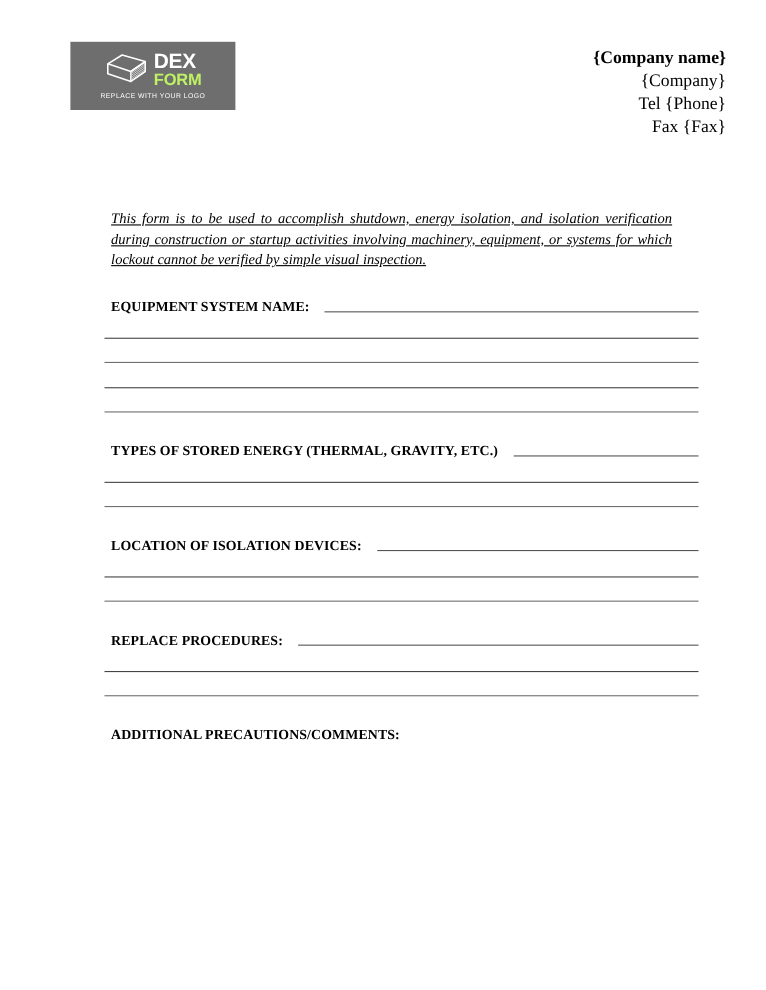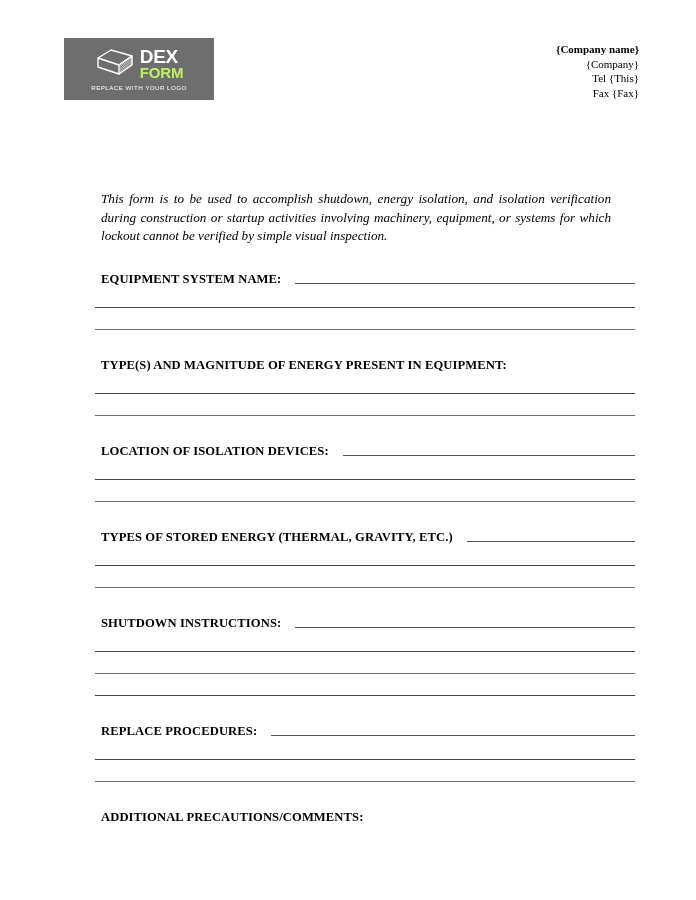--- a/index.html
+++ b/index.html
@@ -79,24 +79,24 @@
     font-family: "Liberation Sans", "DejaVu Sans", sans-serif;
     font-size: 6.2px;
     color: #ffffff;
     letter-spacing: 0.45px;
     margin-top: 4px;
     white-space: nowrap;
   }
 
   .company-block {
     position: absolute;
-    right: 57px;
+    right: 36px;
     top: 4px;
     text-align: right;
-    font-size: 11px;
+    font-size: 16px;
     line-height: 1.32;
   }
   .company-name {
     font-weight: bold;
   }
 
   
   .doc-title {
     position: absolute;
     top: 152px;
@@ -115,20 +115,21 @@
   
   .intro {
     position: absolute;
     top: 190px;
     left: 101px;
     width: 510px;
     font-style: italic;
     font-size: 13.2px;
     line-height: 1.42;
     text-align: justify;
+    text-decoration: underline;
   }
 
   
   .form-body {
     position: absolute;
     top: 266px;
     left: 0;
     right: 0;
   }
 
@@ -198,73 +199,60 @@
           <div class="logo-dex">DEX</div>
           <div class="logo-form">FORM</div>
         </div>
       </div>
       <div class="logo-tagline">REPLACE WITH YOUR LOGO</div>
     </div>
 
     <div class="company-block">
       <div class="company-name">{Company name}</div>
       <div>{Company}</div>
-      <div>Tel {This}</div>
+      <div>Tel {Phone}</div>
       <div>Fax {Fax}</div>
     </div>
 
   </div>
 
 
   <div class="intro">This form is to be used to accomplish shutdown, energy isolation, and isolation verification during construction or startup activities involving machinery, equipment, or systems for which lockout cannot be verified by simple visual inspection.</div>
 
   <div class="form-body">
       <div class="section">
         <div class="label-row">
           <div class="field-label">EQUIPMENT SYSTEM NAME:</div>
           <div class="inline-rule"></div>
         </div>
         <div class="rule" style="margin-top: 21px;"></div>
         <div class="rule light" style="margin-top: 21px;"></div>
       </div>
       <div class="section" style="margin-top: 22px;">
-        <div class="label-row">
-          <div class="field-label">TYPE(S) AND MAGNITUDE OF ENERGY PRESENT IN EQUIPMENT:</div>
-          <div class="inline-rule none"></div>
+        <div class="rule" style="margin-top: 21px;"></div>
+        <div class="rule light" style="margin-top: 21px;"></div>
+      </div>
+      <div class="section" style="margin-top: 22px;">
+        <div class="label-row">
+          <div class="field-label">TYPES OF STORED ENERGY (THERMAL, GRAVITY, ETC.)</div>
+          <div class="inline-rule"></div>
         </div>
         <div class="rule" style="margin-top: 21px;"></div>
         <div class="rule light" style="margin-top: 21px;"></div>
       </div>
       <div class="section" style="margin-top: 22px;">
         <div class="label-row">
           <div class="field-label">LOCATION OF ISOLATION DEVICES:</div>
           <div class="inline-rule"></div>
         </div>
         <div class="rule" style="margin-top: 21px;"></div>
         <div class="rule light" style="margin-top: 21px;"></div>
       </div>
       <div class="section" style="margin-top: 22px;">
         <div class="label-row">
-          <div class="field-label">TYPES OF STORED ENERGY (THERMAL, GRAVITY, ETC.)</div>
-          <div class="inline-rule"></div>
-        </div>
-        <div class="rule" style="margin-top: 21px;"></div>
-        <div class="rule light" style="margin-top: 21px;"></div>
-      </div>
-      <div class="section" style="margin-top: 22px;">
-        <div class="label-row">
-          <div class="field-label">SHUTDOWN INSTRUCTIONS:</div>
-          <div class="inline-rule"></div>
-        </div>
-        <div class="rule" style="margin-top: 21px;"></div>
-        <div class="rule light" style="margin-top: 21px;"></div>
-        <div class="rule" style="margin-top: 21px;"></div>
-      </div>
-      <div class="section" style="margin-top: 22px;">
-        <div class="label-row">
           <div class="field-label">REPLACE PROCEDURES:</div>
           <div class="inline-rule"></div>
         </div>
         <div class="rule" style="margin-top: 21px;"></div>
         <div class="rule light" style="margin-top: 21px;"></div>
       </div>
       <div class="section" style="margin-top: 22px;">
         <div class="label-row">
           <div class="field-label">ADDITIONAL PRECAUTIONS/COMMENTS:</div>
         </div>

